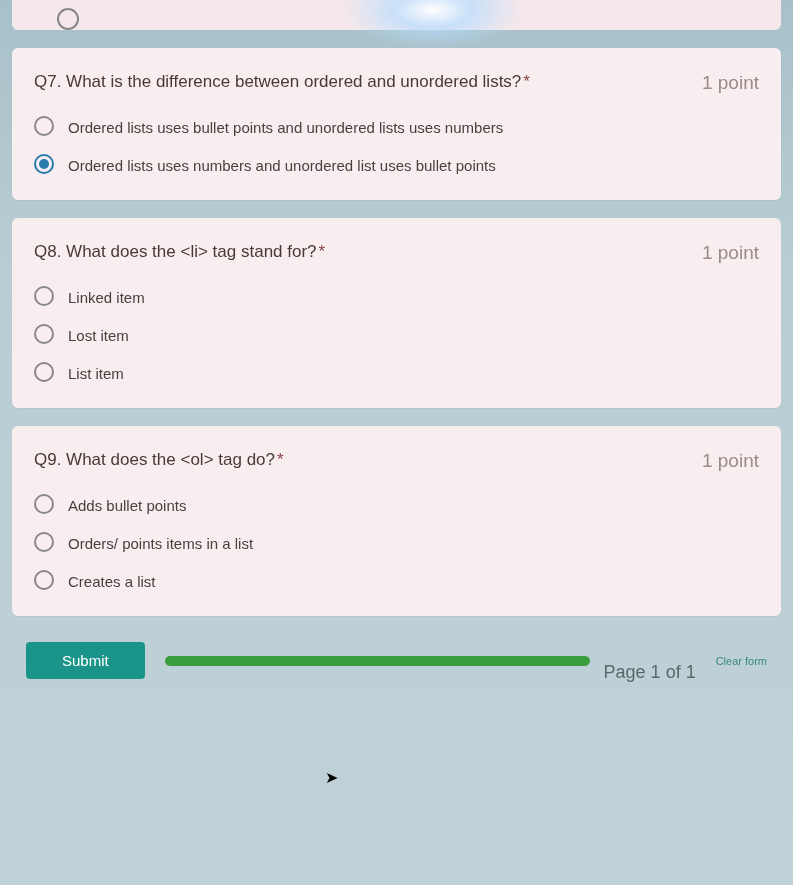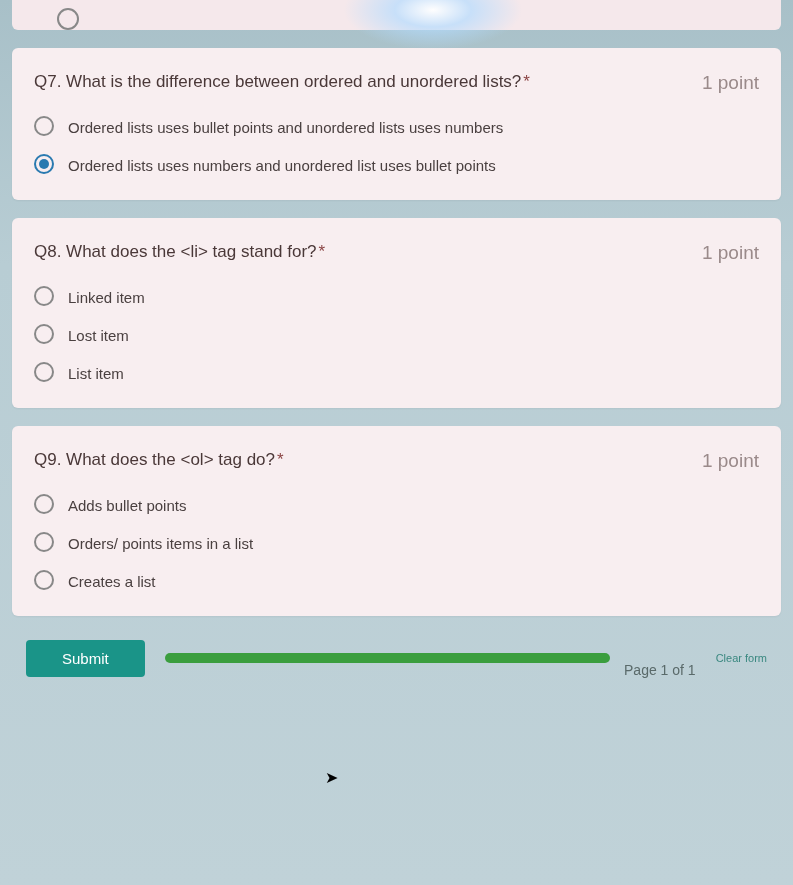--- a/index.html
+++ b/index.html
@@ -134,21 +134,21 @@
       gap: 14px;
     }
     .progress-bar {
       flex: 1;
       height: 10px;
       background: #3a9e3e;
       border-radius: 5px;
     }
     .page-info {
       color: #5a6a6a;
-      font-size: 14px;
+      font-size: 18px;
       margin-top: 24px;
     }
     .clear-form {
       color: #3a8880;
       font-size: 11px;
       cursor: pointer;
     }
     .cursor {
       position: absolute;
       left: 325px;

